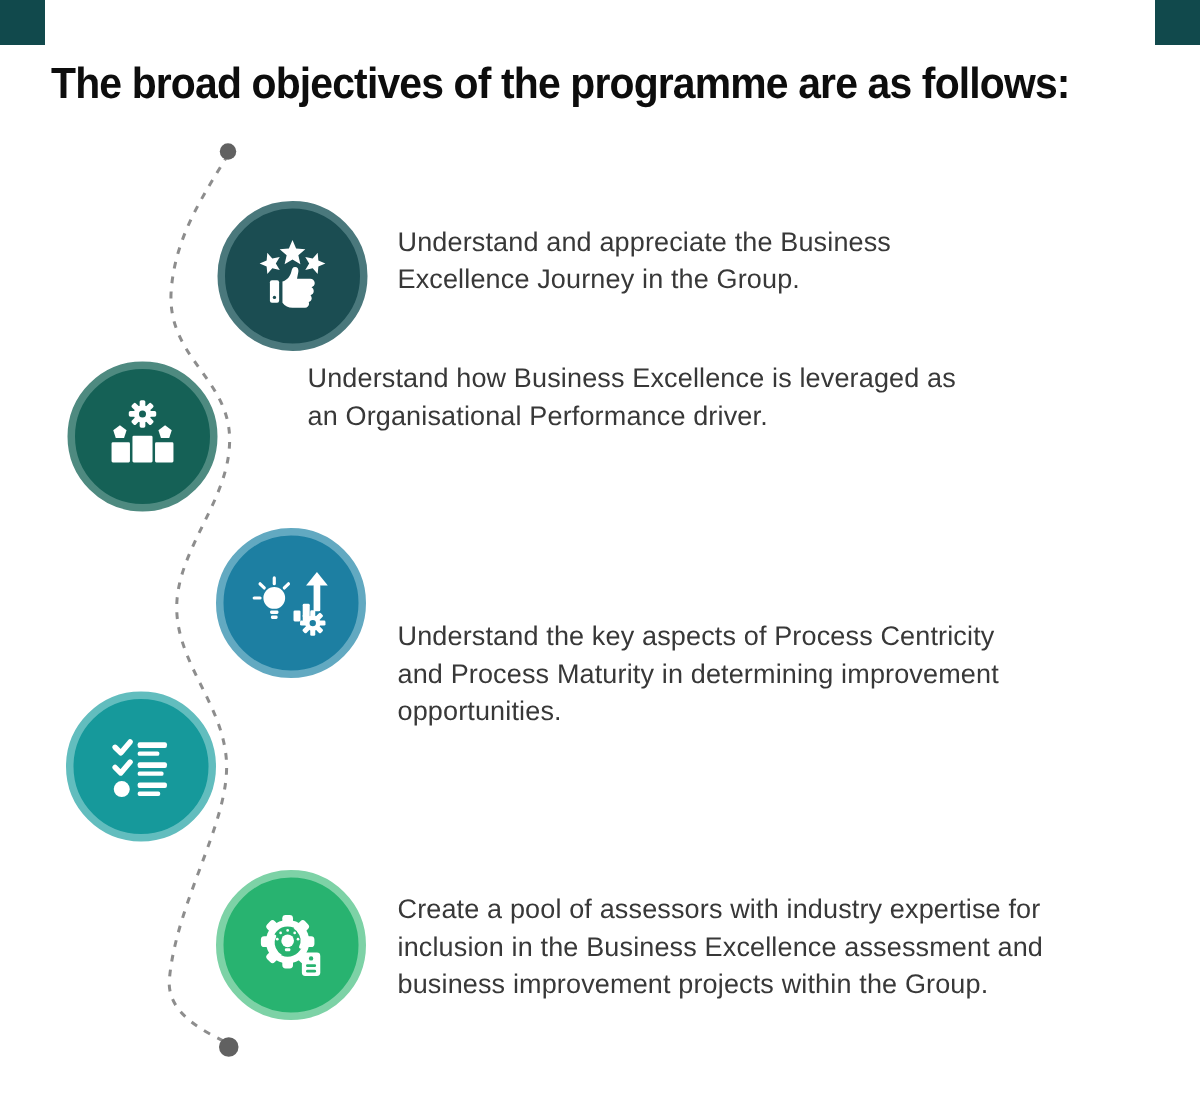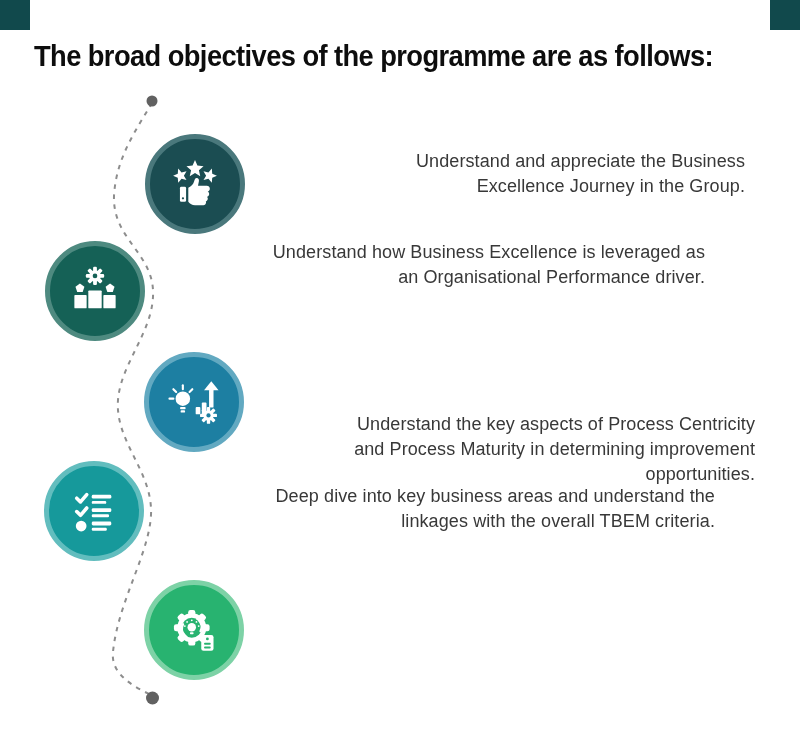--- a/index.html
+++ b/index.html
@@ -32,21 +32,21 @@
   .badge .ws{stroke:#ffffff;fill:none;}
 
   .b1{left:145px;top:134px;}
   .b2{left:45px;top:241px;}
   .b3{left:144px;top:352px;}
   .b4{left:44px;top:461px;}
   .b5{left:144px;top:580px;}
 
   .obj-text{
     position:absolute;color:var(--text-color,#383838);
-    font-size:18px;line-height:25px;white-space:pre-line;letter-spacing:0.1px;text-align:right;
+    font-size:18px;line-height:25px;white-space:pre-line;letter-spacing:0.1px;
   }
   .t1{left:265px;top:149px;width:480px;}
   .t2{left:205px;top:240px;width:500px;}
   .t3{left:265px;top:364px;width:490px;margin-top:48px;}
   .t4{left:205px;top:484px;width:510px;}
   .t5{left:265px;top:594px;width:500px;}
 </style>
 </head>
 <body>
 
@@ -188,16 +188,17 @@
     </svg>
   </div>
 
   <div class="obj-text t1">Understand and appreciate the Business
 Excellence Journey in the Group.</div>
   <div class="obj-text t2">Understand how Business Excellence is leveraged as
 an Organisational Performance driver.</div>
   <div class="obj-text t3">Understand the key aspects of Process Centricity
 and Process Maturity in determining improvement
 opportunities.</div>
-  <div class="obj-text t4">Deep dive into key business areas and understand the
-linkages with the overall TBEM criteria.</div>
+  <div class="obj-text t5">Create a pool of assessors with industry expertise for
+inclusion in the Business Excellence assessment and
+business improvement projects within the Group.</div>
 
 </div>
 
 </body></html>

